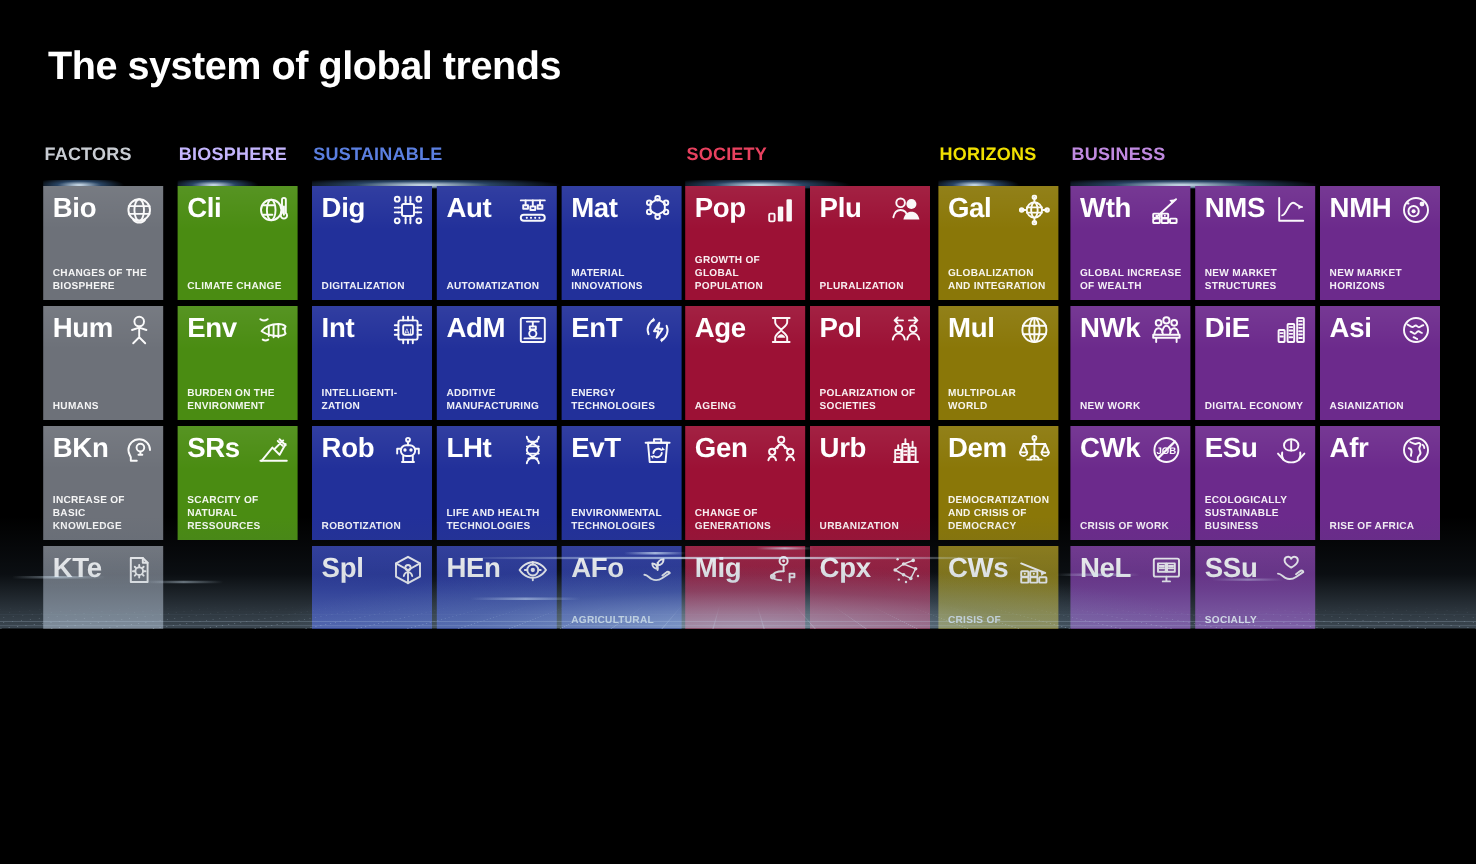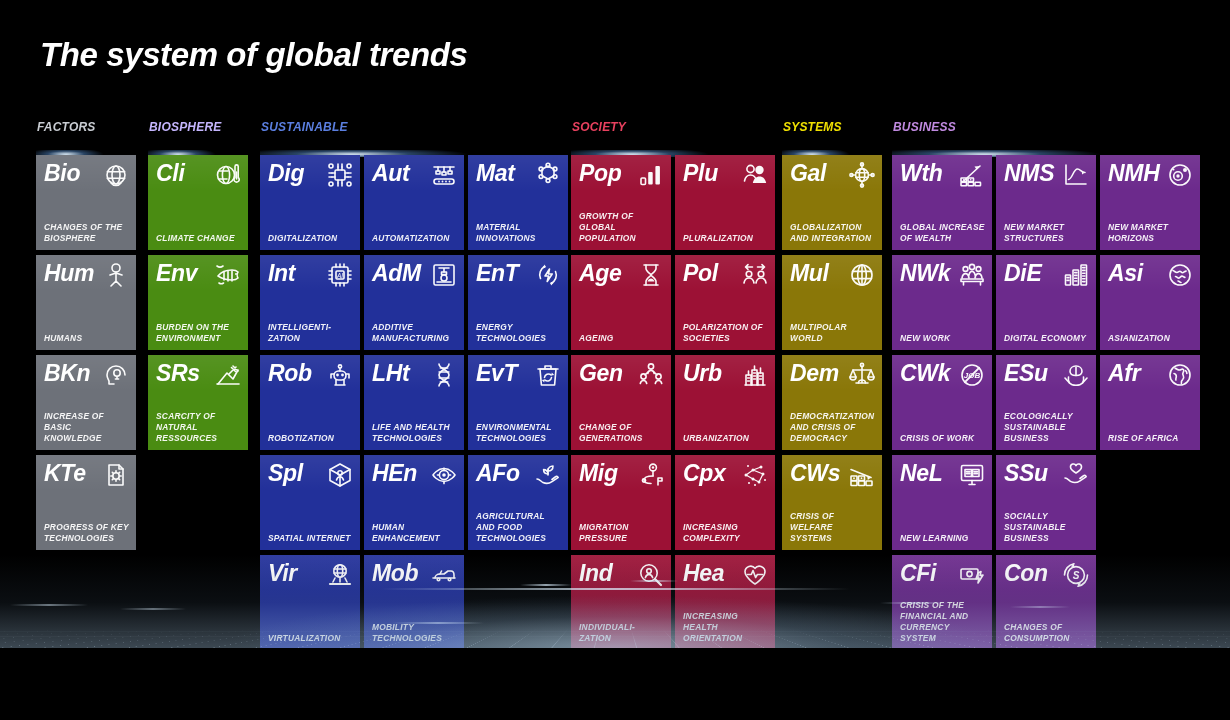--- a/index.html
+++ b/index.html
@@ -5,24 +5,23 @@
 <style>
   * { box-sizing: border-box; margin: 0; padding: 0; }
   html, body {
     width: 1230px; height: 720px;
     background: #000;
     font-family: "Liberation Sans", sans-serif;
     overflow: hidden;
   }
   #stage {
     position: relative;
-    width: 1230px; height: 648px;
+    width: 1230px; height: 524px;
     background: #000000;
     overflow: hidden;
-    font-style: italic;
   }
 
   
   .floor-wrap {
     position: absolute; left: 0; bottom: 0; width: 1230px; height: 130px;
     overflow: hidden; pointer-events: none;
   }
   .floor-haze {
     position: absolute; left: 0; bottom: 0; width: 1230px; height: 130px;
     background:
@@ -59,21 +58,21 @@
   
   .board {
     position: absolute; left: 36px; top: 120px;
     width: 1160px; height: 540px;
   }
   .group {
     position: absolute; top: 0;
   }
   .group-title {
     position: absolute; top: 0; left: 1px;
-    font-size: 12px; font-weight: bold; letter-spacing: 0.2px;
+    font-size: 15px; font-weight: bold; letter-spacing: 0.2px;
     white-space: nowrap;
   }
   .group-glow {
     position: absolute; top: 30px; left: 0;
     height: 7px;
     background: radial-gradient(ellipse 48% 120% at 30% 60%, rgba(225,242,255,0.95) 0%, rgba(90,150,220,0.45) 38%, rgba(0,0,0,0) 78%);
     pointer-events: none;
     filter: blur(0.6px);
   }
   .cols { position: absolute; top: 35px; left: 0; display: flex; gap: 4px; }
@@ -542,21 +541,21 @@
                   <path d="M13 22S3 15.6 3 9.6A5.6 5.6 0 0 1 13 6.3 5.6 5.6 0 0 1 23 9.6c0 6-10 12.4-10 12.4z" fill="none" stroke="#fff" stroke-width="1.6" stroke-linecap="round" stroke-linejoin="round"></path>
                   <path d="M5.5 12.5h3.8l1.7-4 2.6 7 1.8-3h5.1" fill="none" stroke="#fff" stroke-width="1.6" stroke-linecap="round" stroke-linejoin="round"></path>
                 </svg>
               </div>
               <div class="desc">INCREASING HEALTH ORIENTATION</div>
             </div>
           </div>
         </div>
       </div>
       <div class="group" style="left: 746px;">
-        <div class="group-title" style="color: rgb(240, 224, 0);">SYSTEMS</div>
+        <div class="group-title" style="color: rgb(240, 224, 0);">HORIZONS</div>
         <div class="group-glow" style="width: 100px;"></div>
         <div class="cols">
           <div class="col">
             <div class="tile" style="background: rgb(138, 119, 8);">
               <div class="abbr">Gal</div>
               <div class="ico">
                 <svg viewBox="0 0 26 26">
                   <circle cx="13" cy="13" r="6.4" fill="none" stroke="#fff" stroke-width="1.6" stroke-linecap="round" stroke-linejoin="round"></circle>
                   <ellipse cx="13" cy="13" rx="2.7" ry="6.4" fill="none" stroke="#fff" stroke-width="1.6" stroke-linecap="round" stroke-linejoin="round"></ellipse>
                   <path d="M6.8 10.8h12.4M6.8 15.2h12.4" fill="none" stroke="#fff" stroke-width="1.6" stroke-linecap="round" stroke-linejoin="round"></path>

